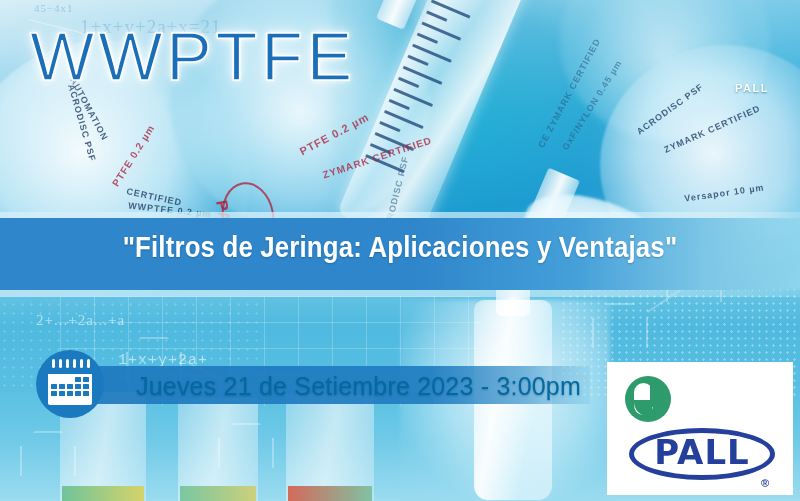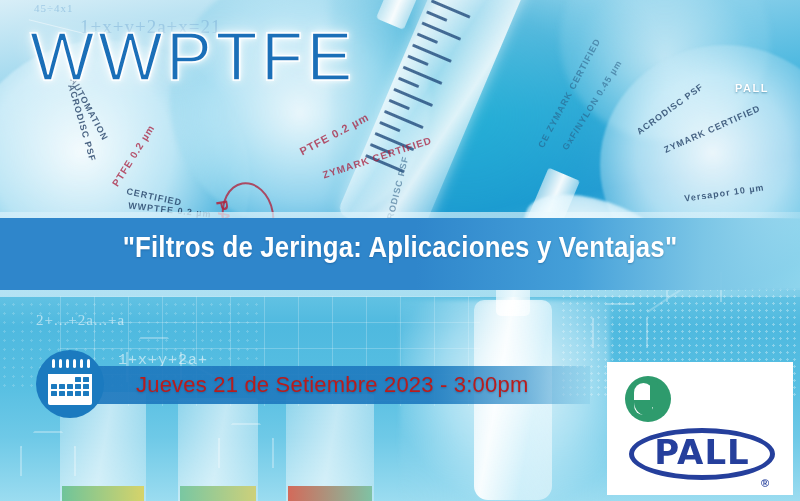--- a/index.html
+++ b/index.html
@@ -134,22 +134,22 @@
   .banner-title{position:absolute;left:0;top:230px;width:800px;
     text-align:center;color:#ffffff;
     font-family:"Liberation Sans Narrow","Liberation Sans",sans-serif;
     font-weight:bold;font-size:30px;letter-spacing:.2px;
     transform:scaleX(.86);transform-origin:50% 50%;
     text-shadow:0 1px 2px rgba(10,60,110,.35);white-space:nowrap;}
 
   
   .date-bar{position:absolute;left:55px;top:366px;width:535px;height:38px;
     background:linear-gradient(90deg,rgba(30,120,190,.92) 0%,rgba(32,124,192,.92) 70%,rgba(60,150,205,.70) 88%,rgba(90,180,220,.18) 100%);}
-  .date-text{position:absolute;left:136px;top:372px;color:#b91c1c;
-    font-size:22px;font-weight:400;letter-spacing:.2px;white-space:nowrap;
+  .date-text{position:absolute;left:136px;top:372px;color:#0369a1;
+    font-size:25px;font-weight:400;letter-spacing:.2px;white-space:nowrap;
     font-family:"Liberation Sans",sans-serif;
     text-shadow:0 1px 2px rgba(10,60,110,.35);}
 
   .cal-circle{position:absolute;left:36px;top:350px;width:68px;height:68px;
     border-radius:50%;background:#1b7abf;}
   .cal-body{position:absolute;left:12px;top:15px;width:44px;height:40px;
     background:#ffffff;border-radius:2px;}
   .cal-head{position:absolute;left:0;top:0;width:44px;height:9px;background:#1b7abf;}
   .ring{position:absolute;top:-6px;width:3px;height:9px;background:#ffffff;border-radius:2px;}
   .cal-grid{position:absolute;left:3px;top:12px;width:38px;

